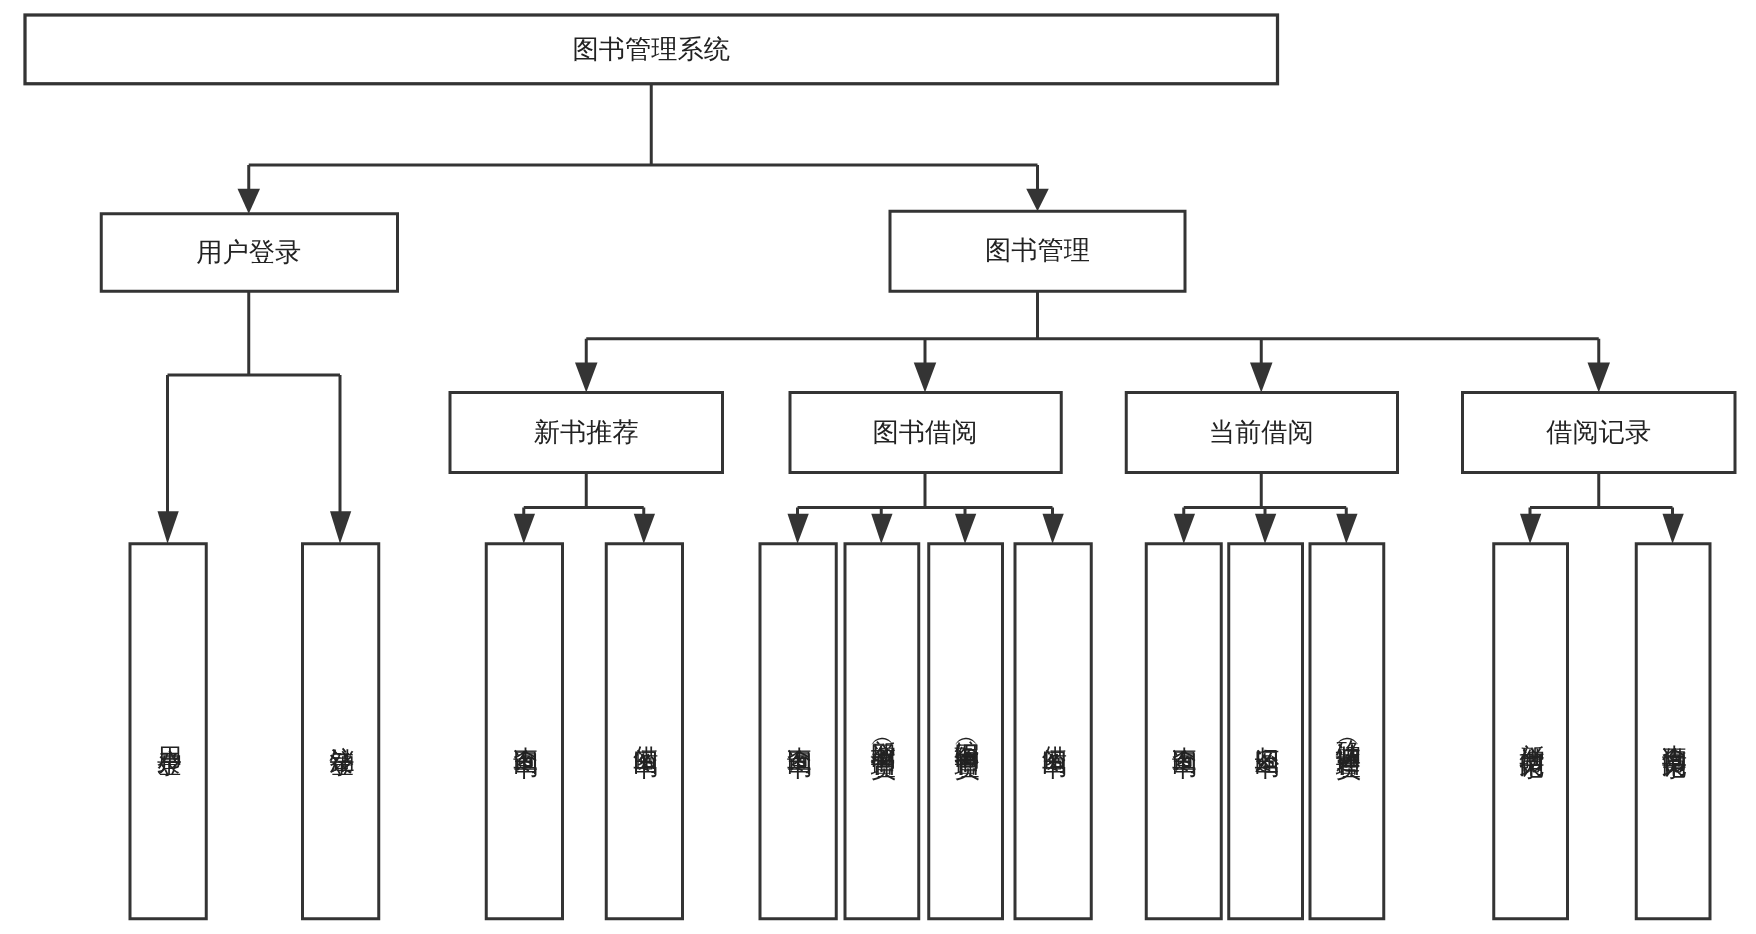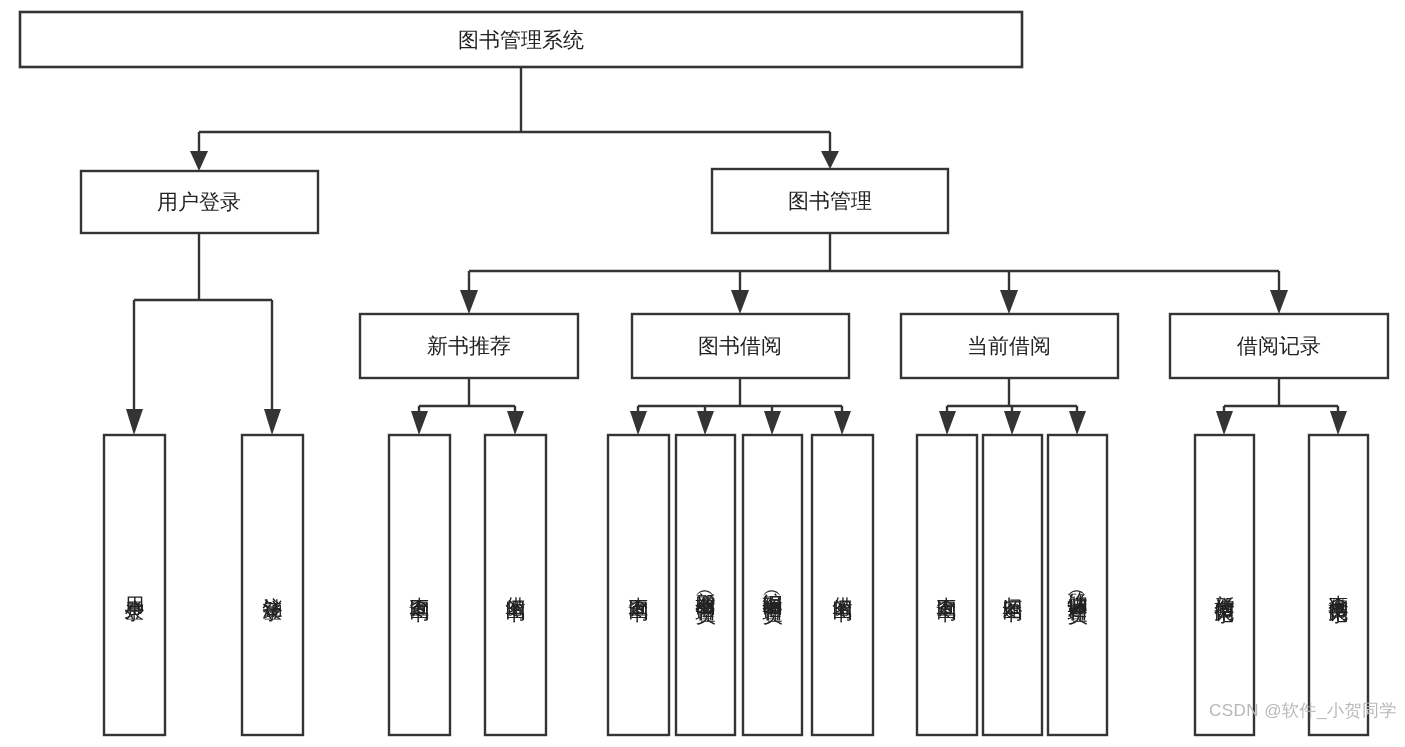--- a/index.html
+++ b/index.html
@@ -236,14 +236,13 @@
       </g>
 
       <g>
         <rect class="node-rect" x="1309" y="435" width="59" height="300"></rect>
         <text class="node-label vertical" x="1339" y="585">查询借阅记录</text>
       </g>
 
     </g>
   </svg>
 
-  <div class="watermark">CSDN @软件_小贺同学</div>
 </div>
 
 </body></html>

